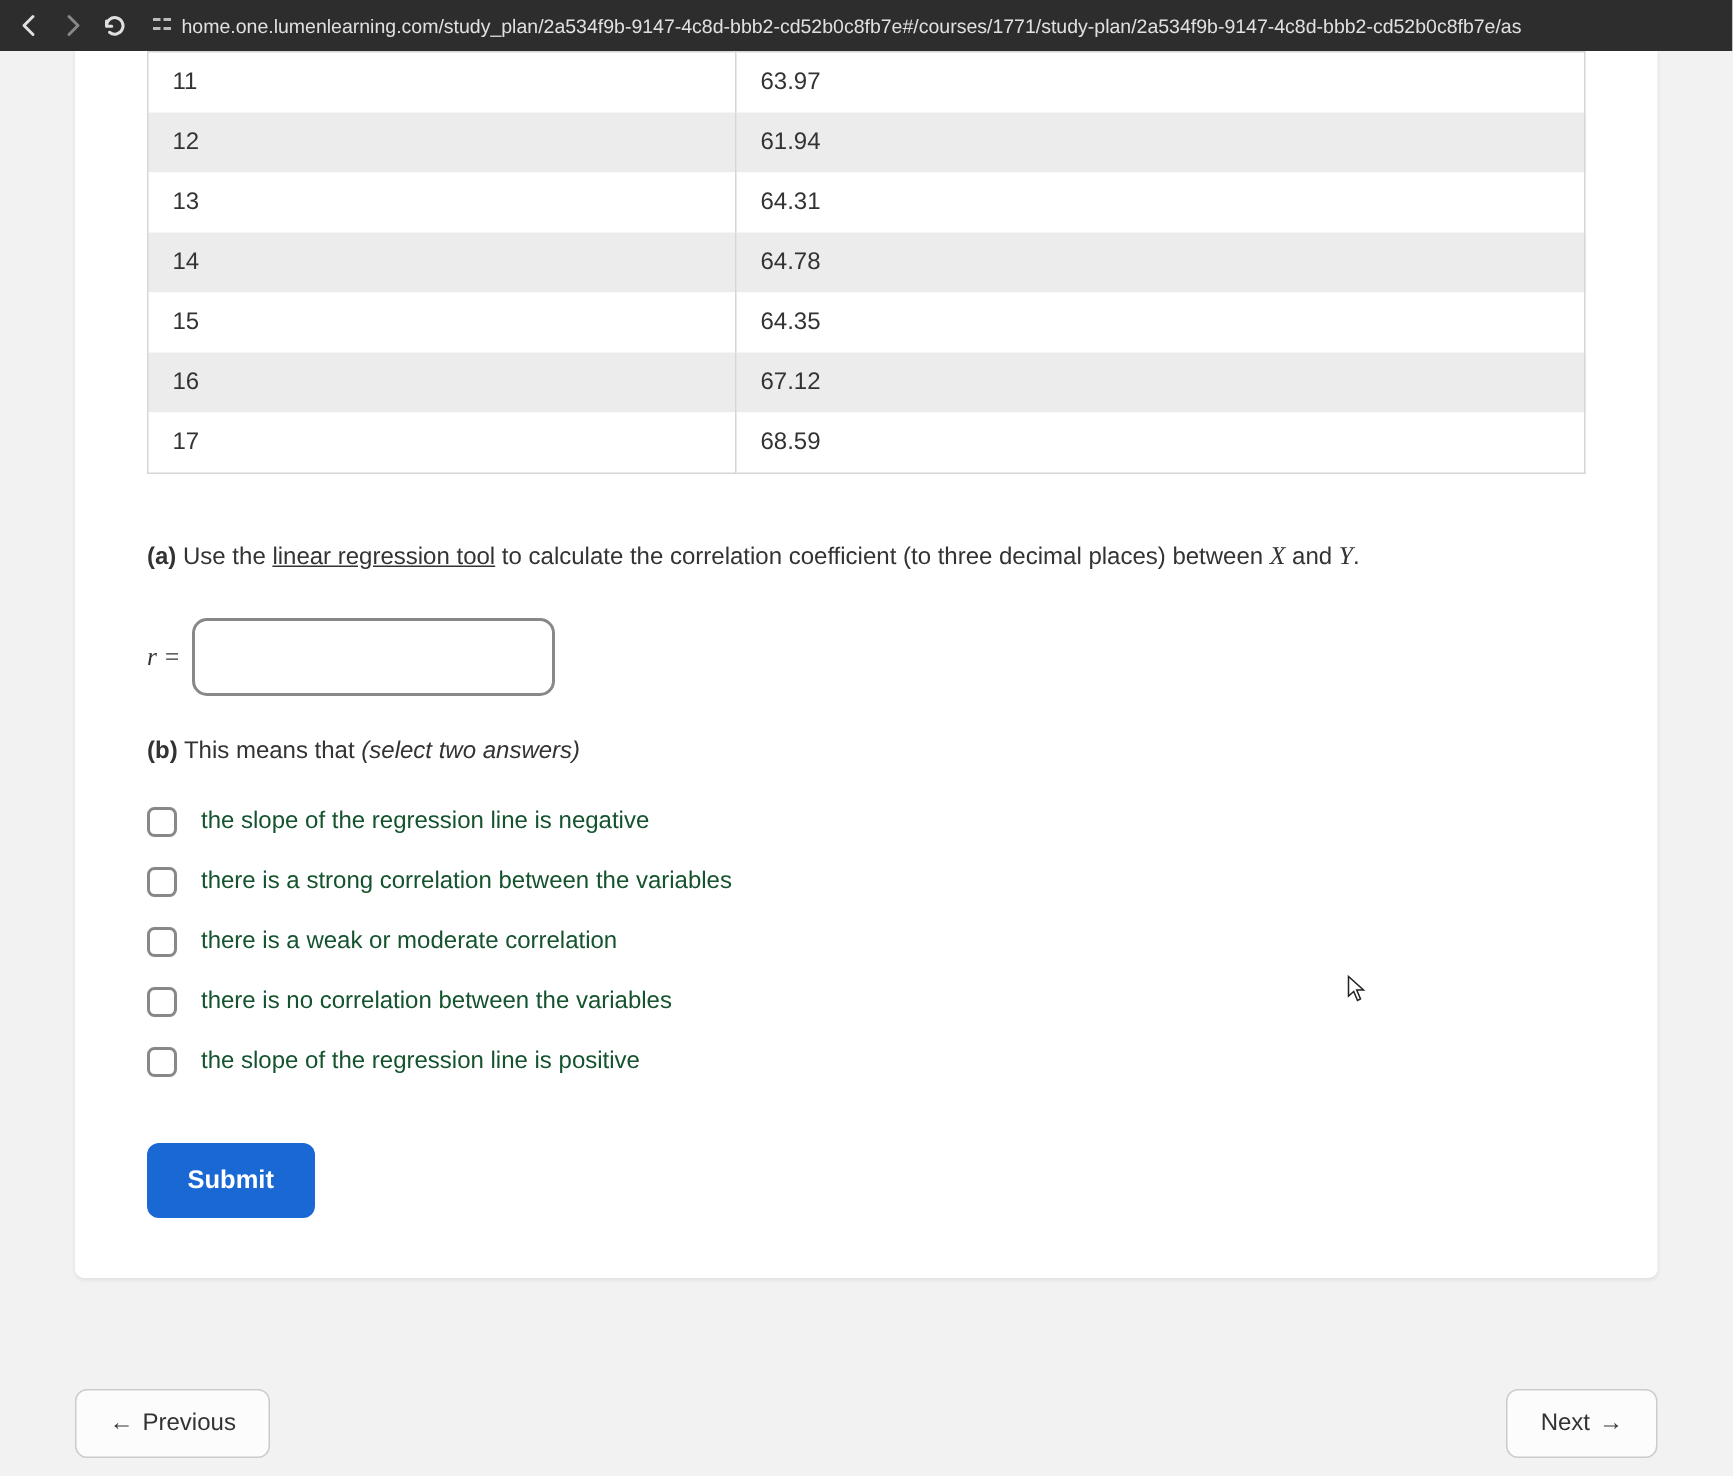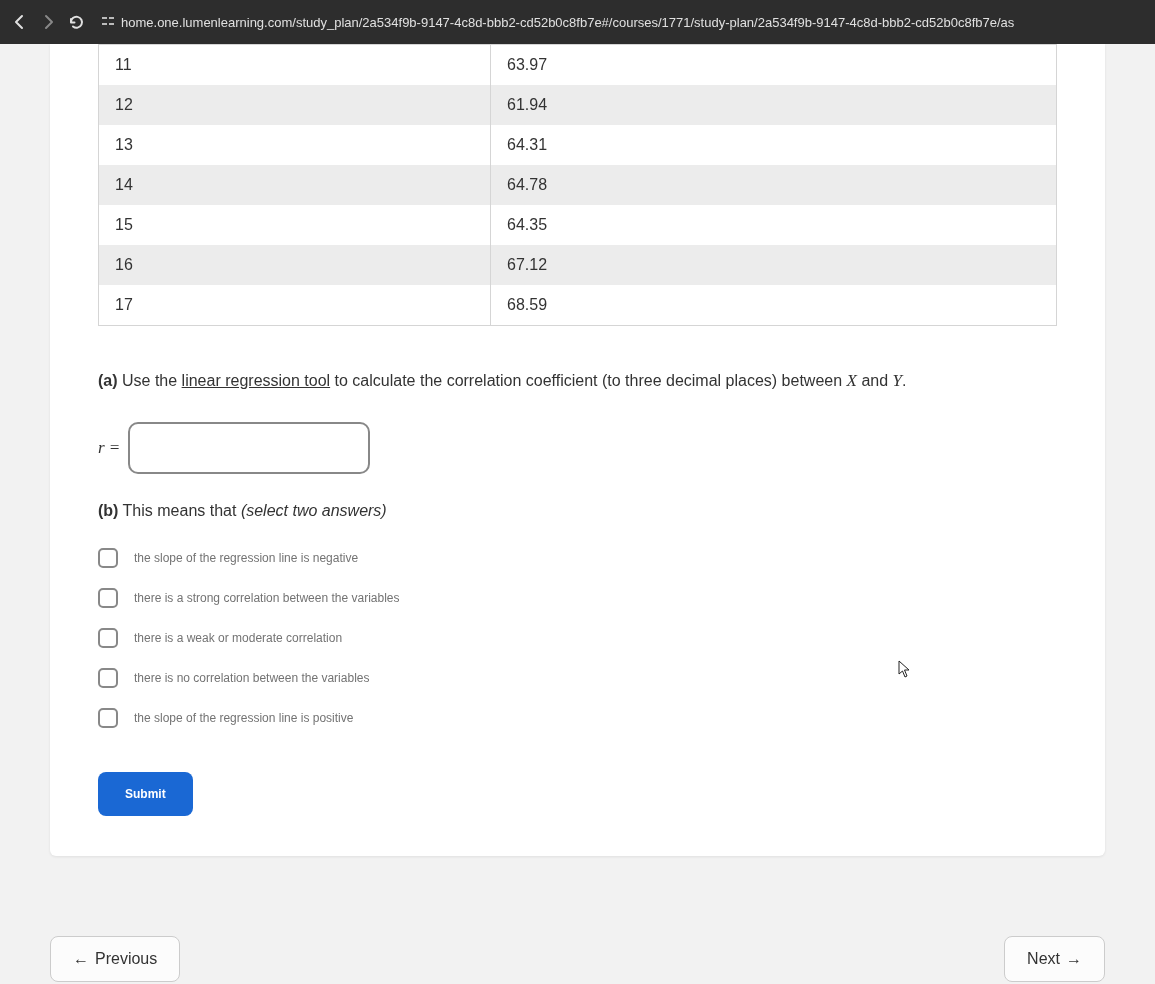--- a/index.html
+++ b/index.html
@@ -9,21 +9,21 @@
     }
     body {
       font-family: -apple-system, BlinkMacSystemFont, 'Segoe UI', Arial, sans-serif;
       background: #e8e8e8;
       width: 1155px;
       height: 984px;
       overflow: hidden;
     }
     .browser-bar {
       background: #2d2d2d;
-      height: 44px;
+      height: 34px;
       display: flex;
       align-items: center;
       padding: 0 8px;
       gap: 4px;
     }
     .nav-icon {
       color: #e0e0e0;
       font-size: 16px;
       cursor: pointer;
       padding: 2px 4px;
@@ -155,28 +155,28 @@
     }
     .checkbox {
       width: 20px;
       height: 20px;
       border: 2px solid #888;
       border-radius: 5px;
       cursor: pointer;
       flex-shrink: 0;
     }
     .checkbox-label {
-      font-size: 12px;
-      color: #737373;
+      font-size: 16px;
+      color: #14532d;
     }
     .submit-btn {
       margin-top: 34px;
       background: #1a68d4;
       color: #fff;
-      font-size: 12px;
+      font-size: 17px;
       font-weight: 600;
       border: none;
       border-radius: 8px;
       padding: 15px 27px;
       cursor: pointer;
     }
     .nav-footer {
       position: absolute;
       bottom: 12px;
       left: 50px;

